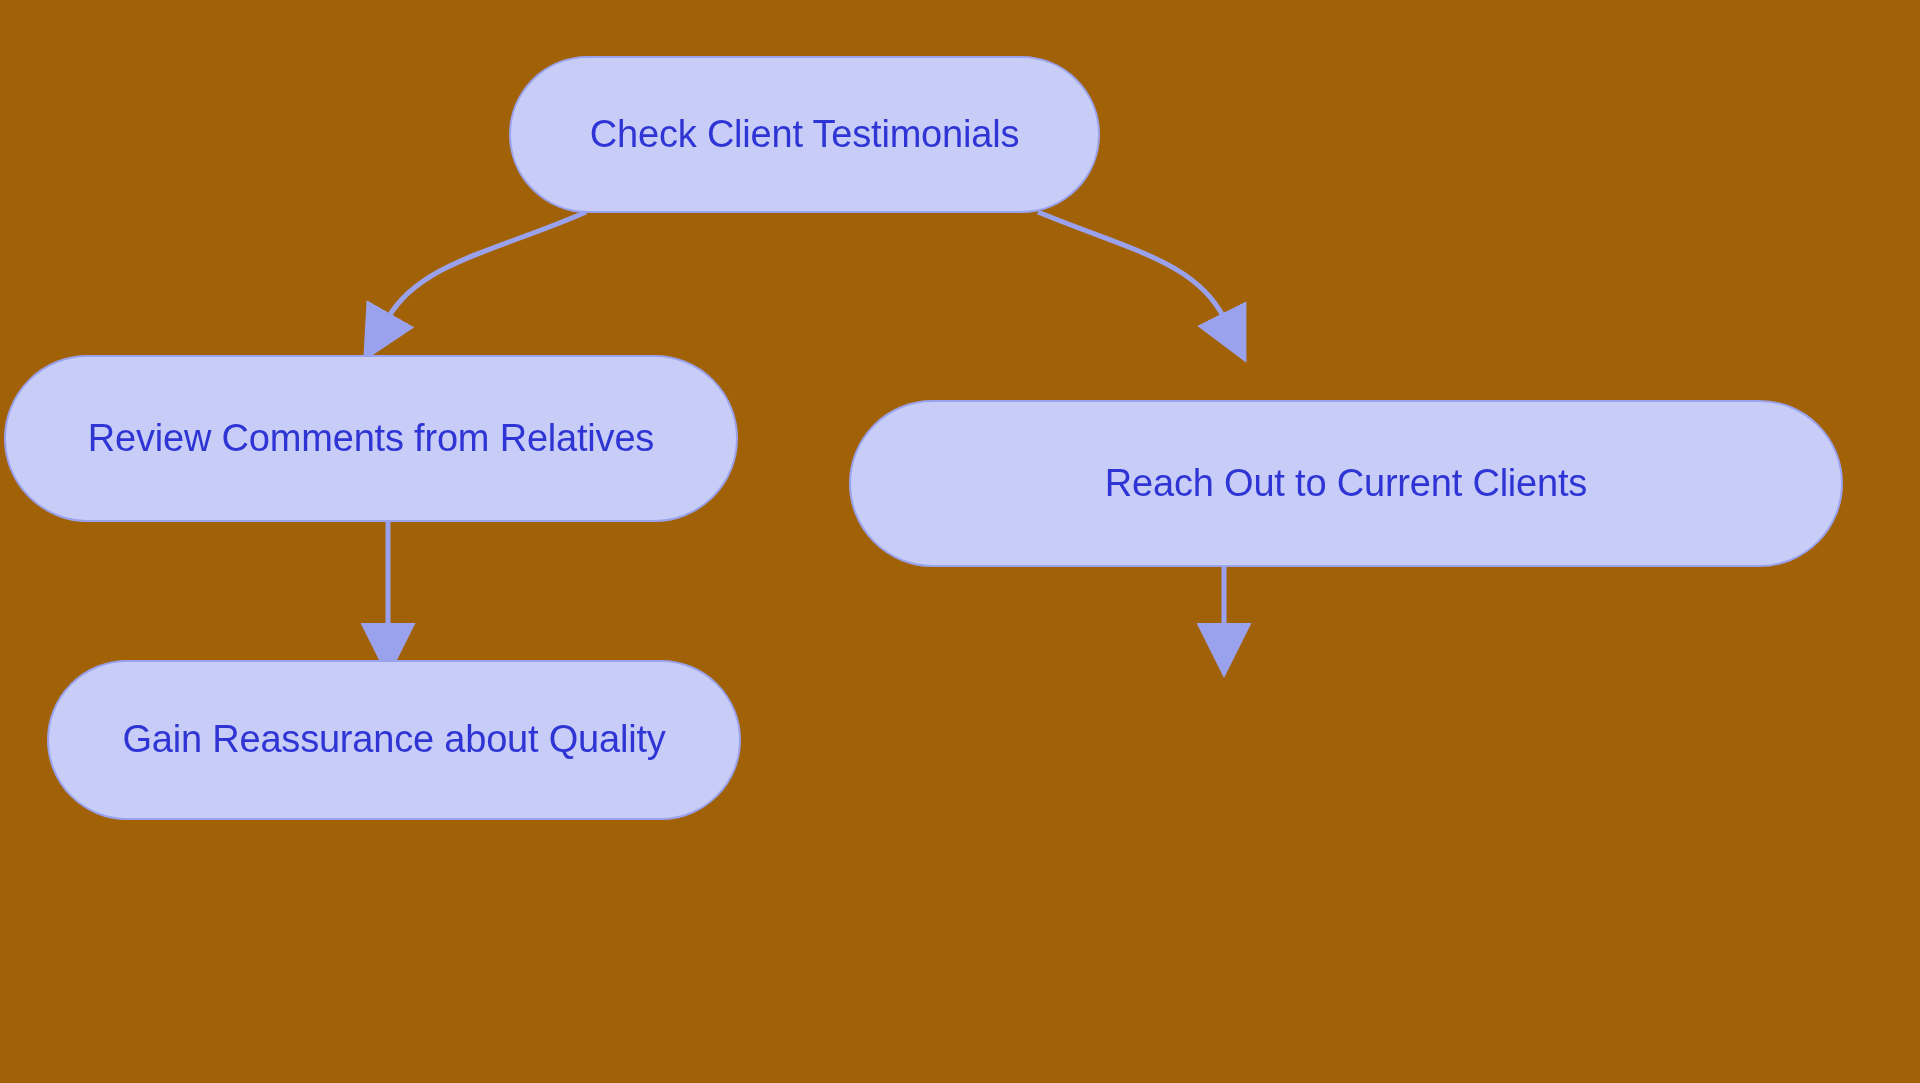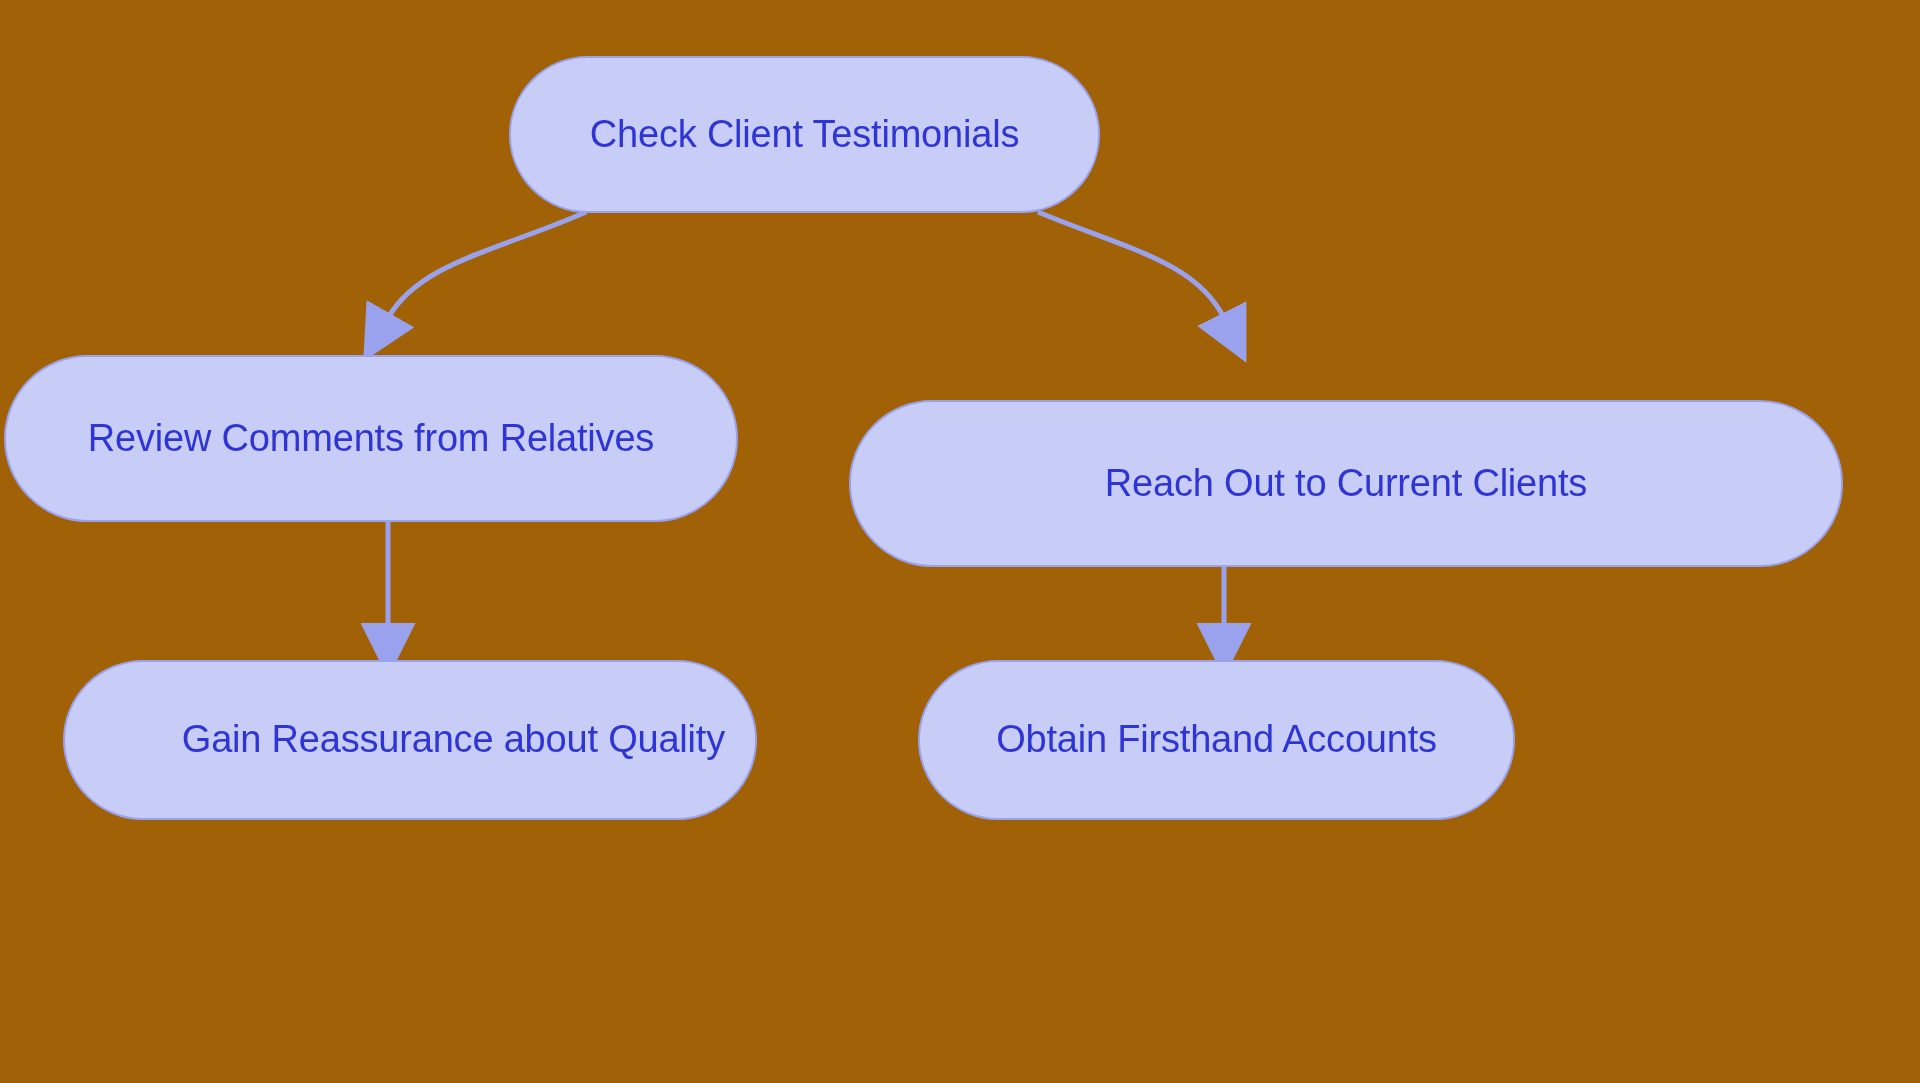--- a/index.html
+++ b/index.html
@@ -46,21 +46,21 @@
     font-weight: 400;
     letter-spacing: -0.2px;
     line-height: 1.15;
     white-space: nowrap;
     padding: 0 30px;
   }
   
   #node-root      { left: 509px;  top: 56px;  width: 591px; height: 157px; }
   #node-relatives { left: 4px;   top: 355px; width: 734px; height: 167px; }
   #node-clients   { left: 849px;  top: 355px; width: 994px; height: 167px; margin-top: 45px; }
-  #node-quality   { left: 63px;   top: 660px; width: 694px; height: 160px; justify-content: flex-end; }
+  #node-quality   { left: 47px;   top: 660px; width: 694px; height: 160px; }
   #node-firsthand { left: 918px;  top: 660px; width: 597px; height: 160px; }
 </style>
 </head>
 <body>
 
 <div id="canvas">
 
   <svg id="edge-layer" viewBox="0 0 1920 1083" width="1920" height="1083" xmlns="http://www.w3.org/2000/svg">
     <defs>
       <marker id="arrow-down" markerWidth="14" markerHeight="11" refX="1" refY="5.5" orient="auto" markerUnits="strokeWidth">
@@ -86,17 +86,14 @@
   </div>
 
   <div class="node" id="node-clients">
     <span class="node-label">Reach Out to Current Clients</span>
   </div>
 
   <div class="node" id="node-quality">
     <span class="node-label">Gain Reassurance about Quality</span>
   </div>
 
-  <div class="node" id="node-firsthand">
-    <span class="node-label">Obtain Firsthand Accounts</span>
-  </div>
 
 </div>
 
 </body></html>

